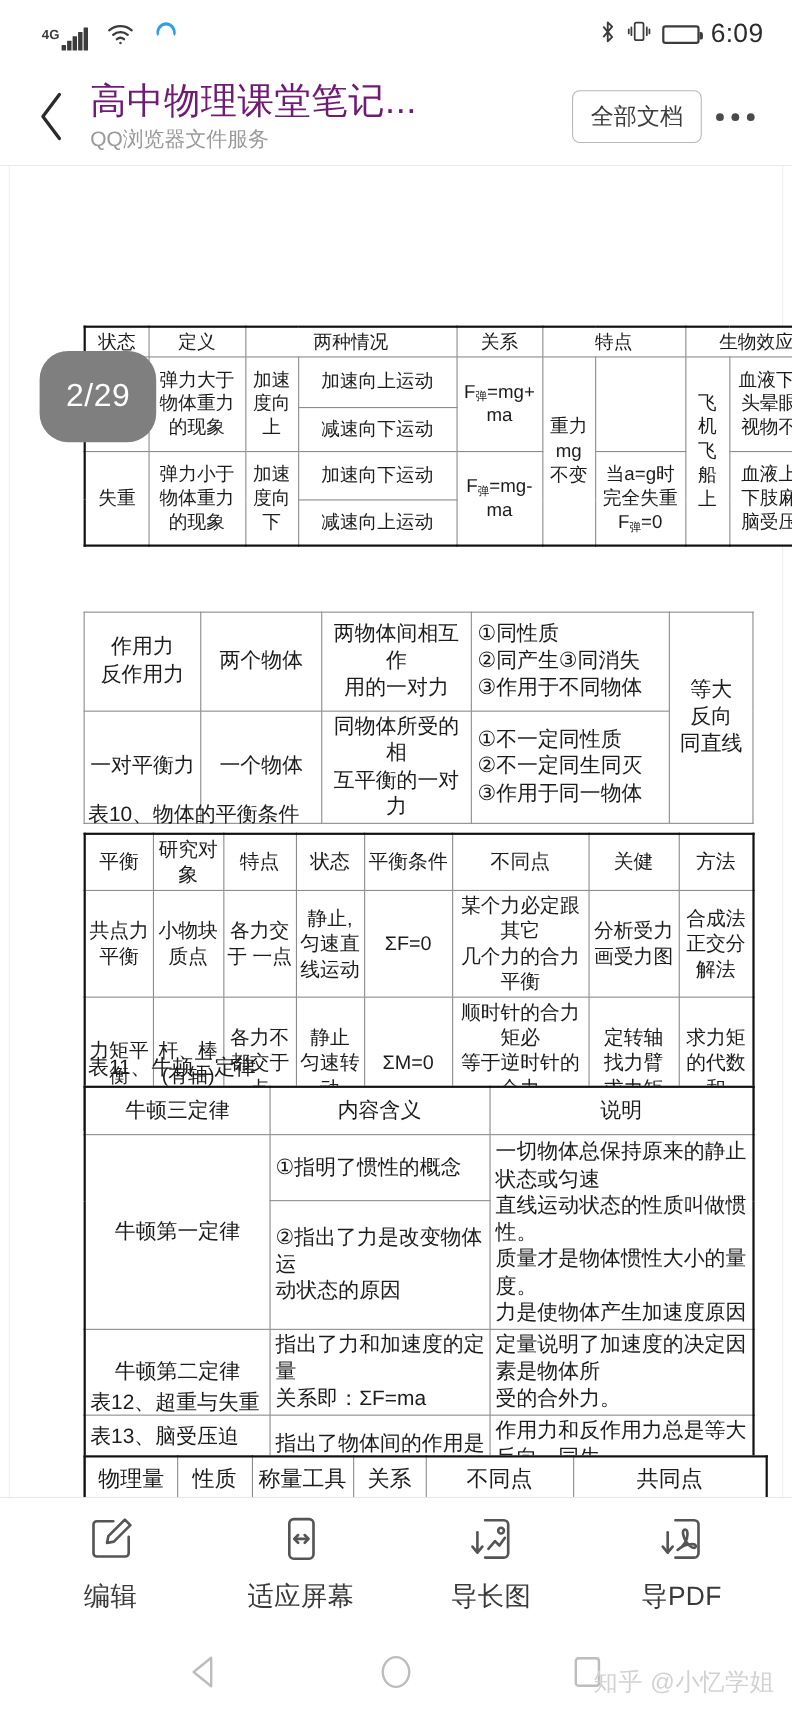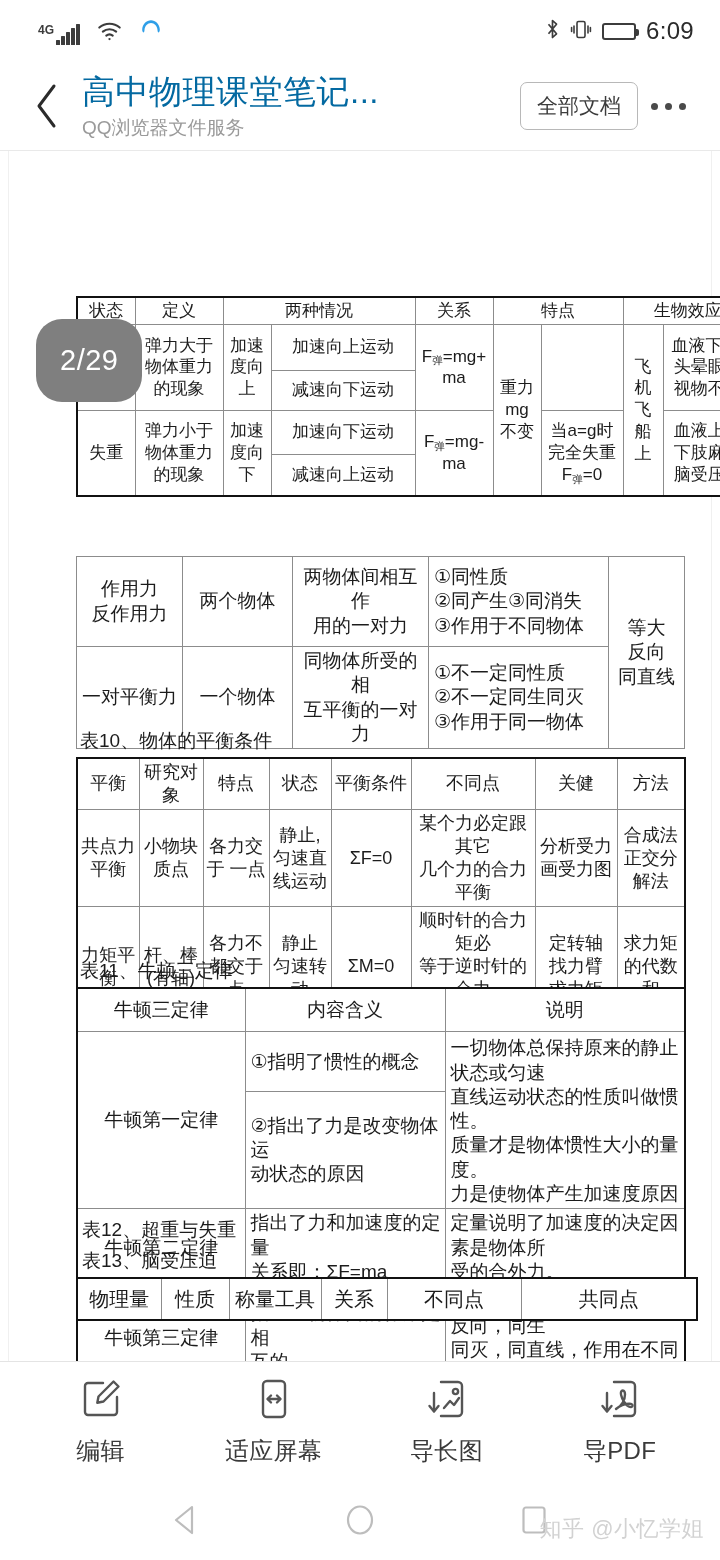--- a/index.html
+++ b/index.html
@@ -81,21 +81,21 @@
     width: 44px; height: 56px;
     display: flex; align-items: center; justify-content: flex-start;
     color: #2b2b2b;
     flex: 0 0 44px;
   }
   .title-wrap {
     display: flex; flex-direction: column; justify-content: center;
     margin-left: 4px; min-width: 0; flex: 1 1 auto;
   }
   .doc-title {
-    font-size: 33px; color: #0369a1; line-height: 40px;
+    font-size: 33px; color: #701a75; line-height: 40px;
     white-space: nowrap; overflow: hidden;
     letter-spacing: .5px;
   }
   .doc-sub {
     font-size: 19px; color: #9a9a9a; line-height: 26px; margin-top: 3px;
   }
   .all-docs-btn {
     flex: 0 0 auto;
     border: 1.6px solid #b8b8b8;
     border-radius: 7px;
@@ -499,21 +499,21 @@
           <td>牛顿第三定律</td>
           <td class="td-left" style="white-space:pre-line">指出了物体间的作用是相
 互的</td>
           <td class="td-left" style="white-space:pre-line">作用力和反作用力总是等大反向，同生
 同灭，同直线，作用在不同物体上。</td>
         </tr>
       </tbody>
         </table>
     </div>
 
-    <div class="note" style="top:1067px;">
+    <div class="note" style="top:1113px;">
       <div class="caption" style="margin-left:80px">表12、超重与失重</div>
       <div class="caption" style="margin-left:80px; margin-top:6px">表13、脑受压迫</div>
       <table class="nt thick" style="margin-left:76px; margin-top:4px; width:620px; font-size:20px;">
         <colgroup>
             <col style="width:84px">
             <col style="width:68px">
             <col style="width:92px">
             <col style="width:66px">
             <col style="width:134px">
             <col style="width:176px">

